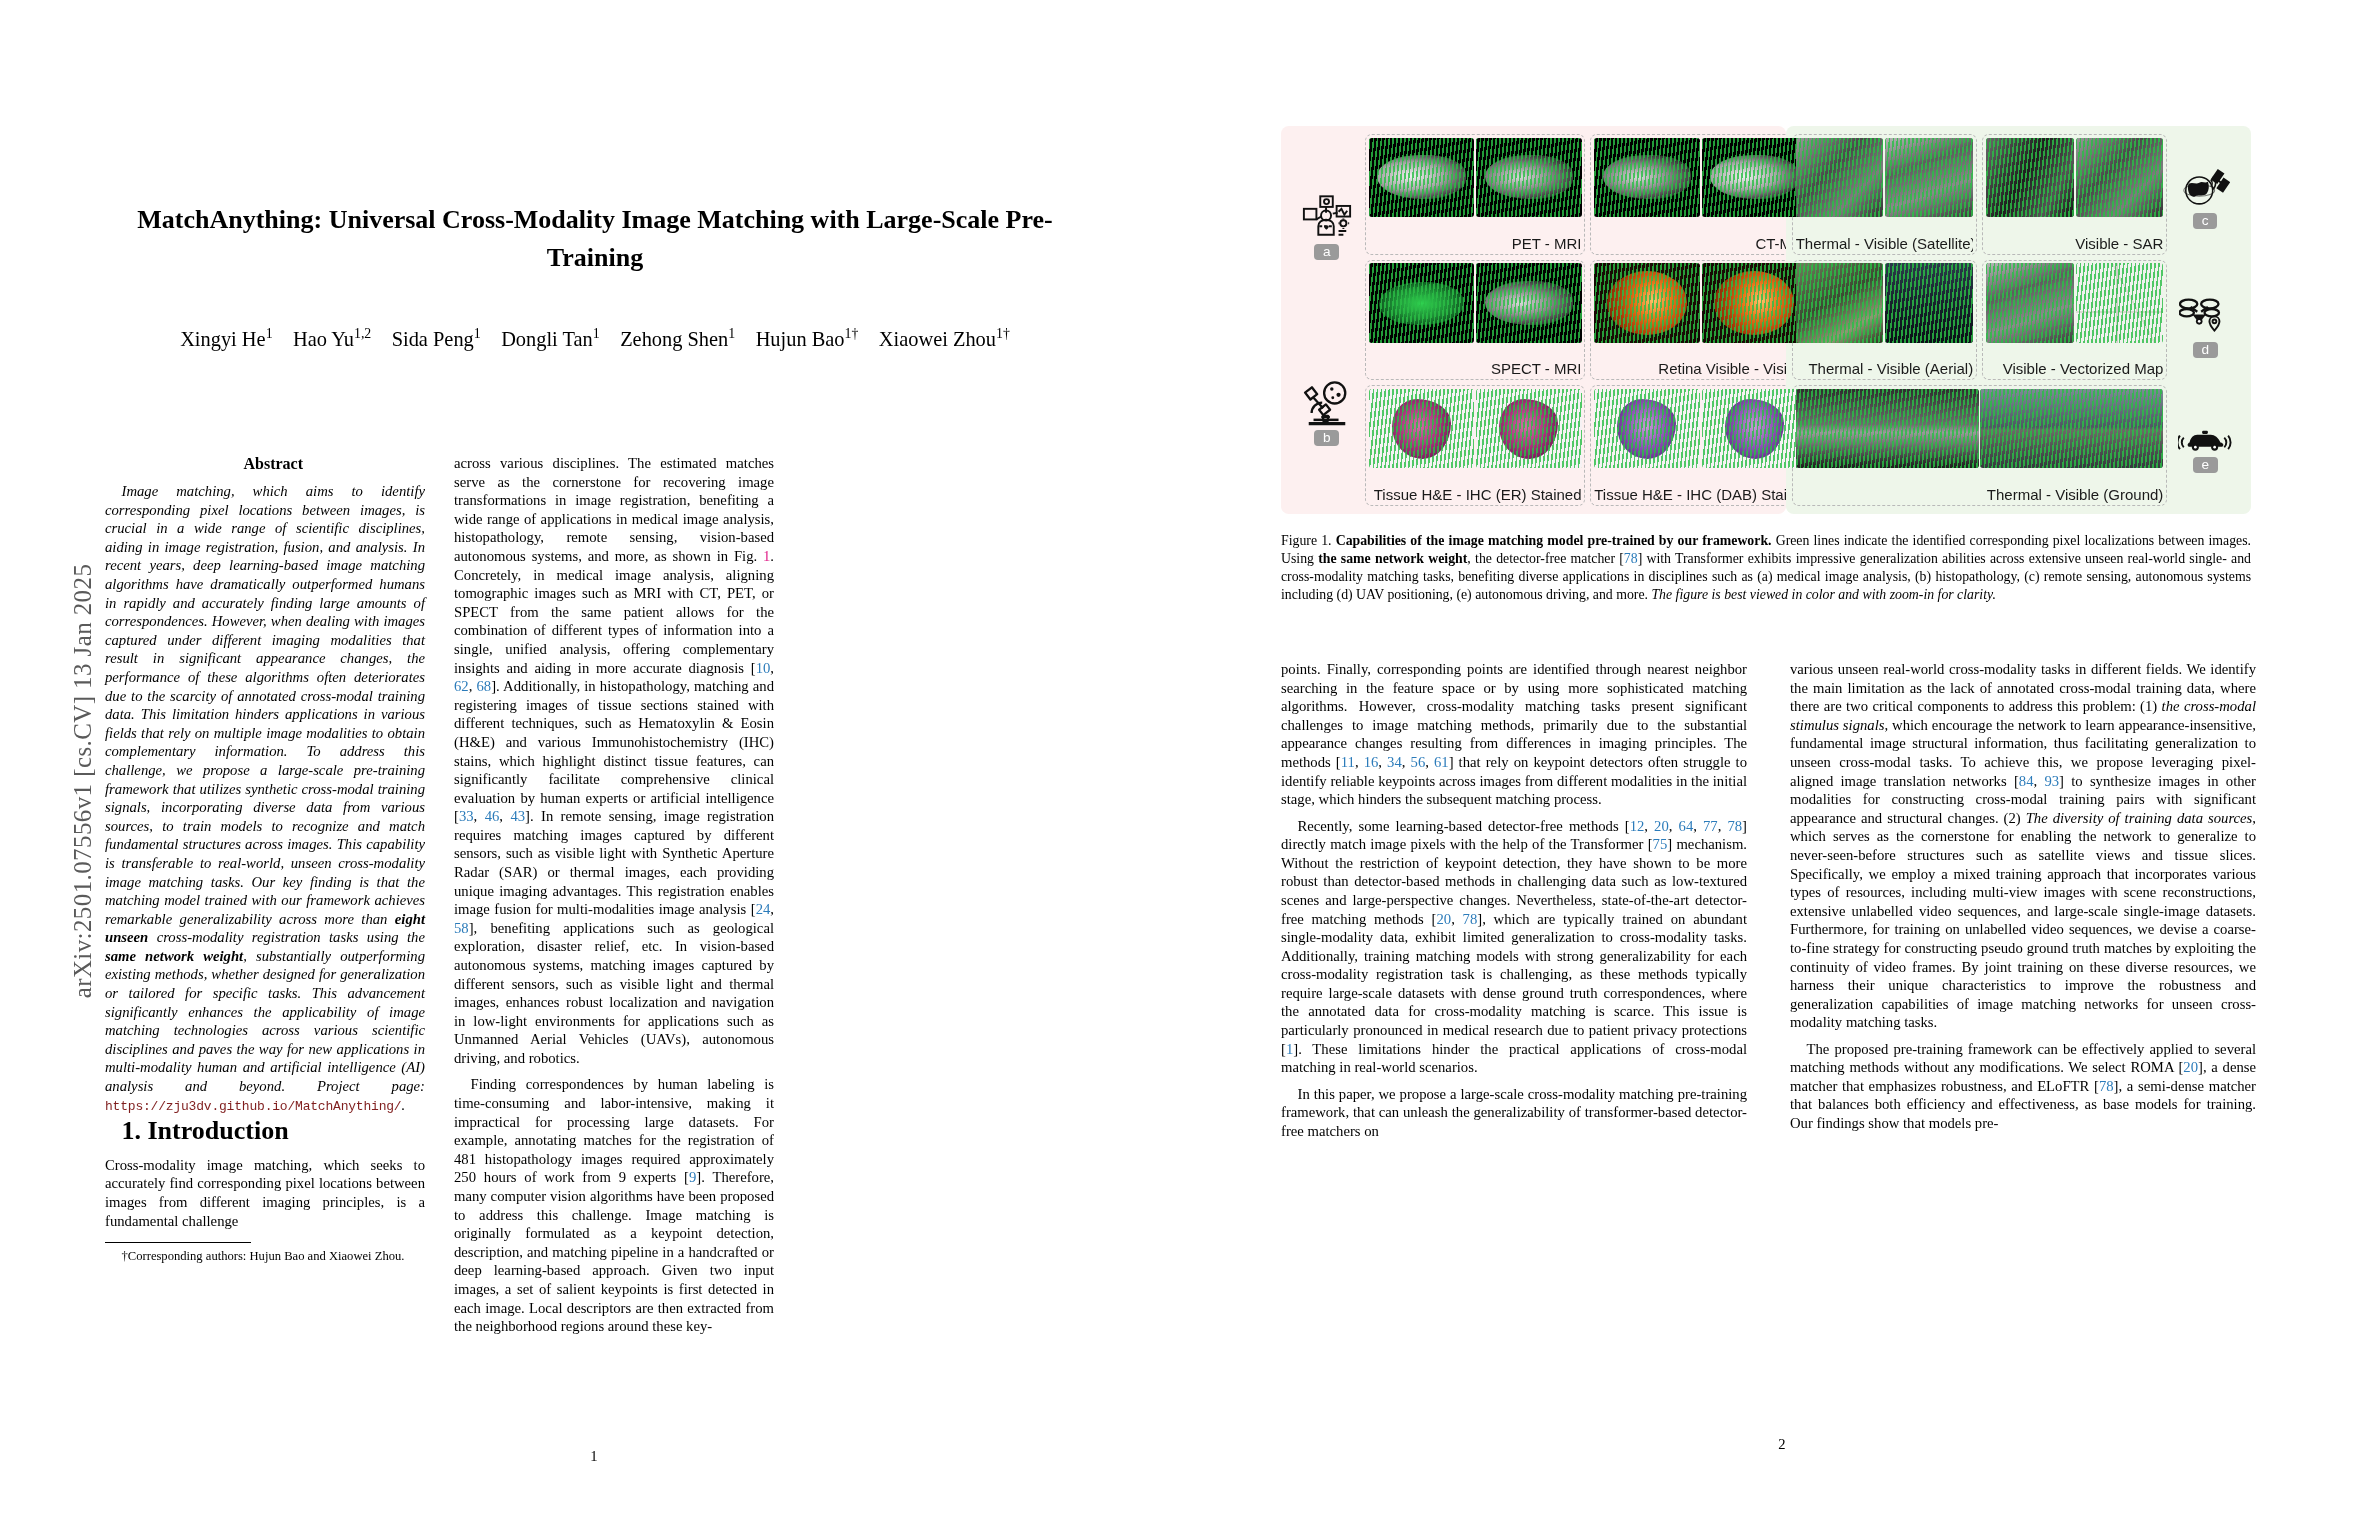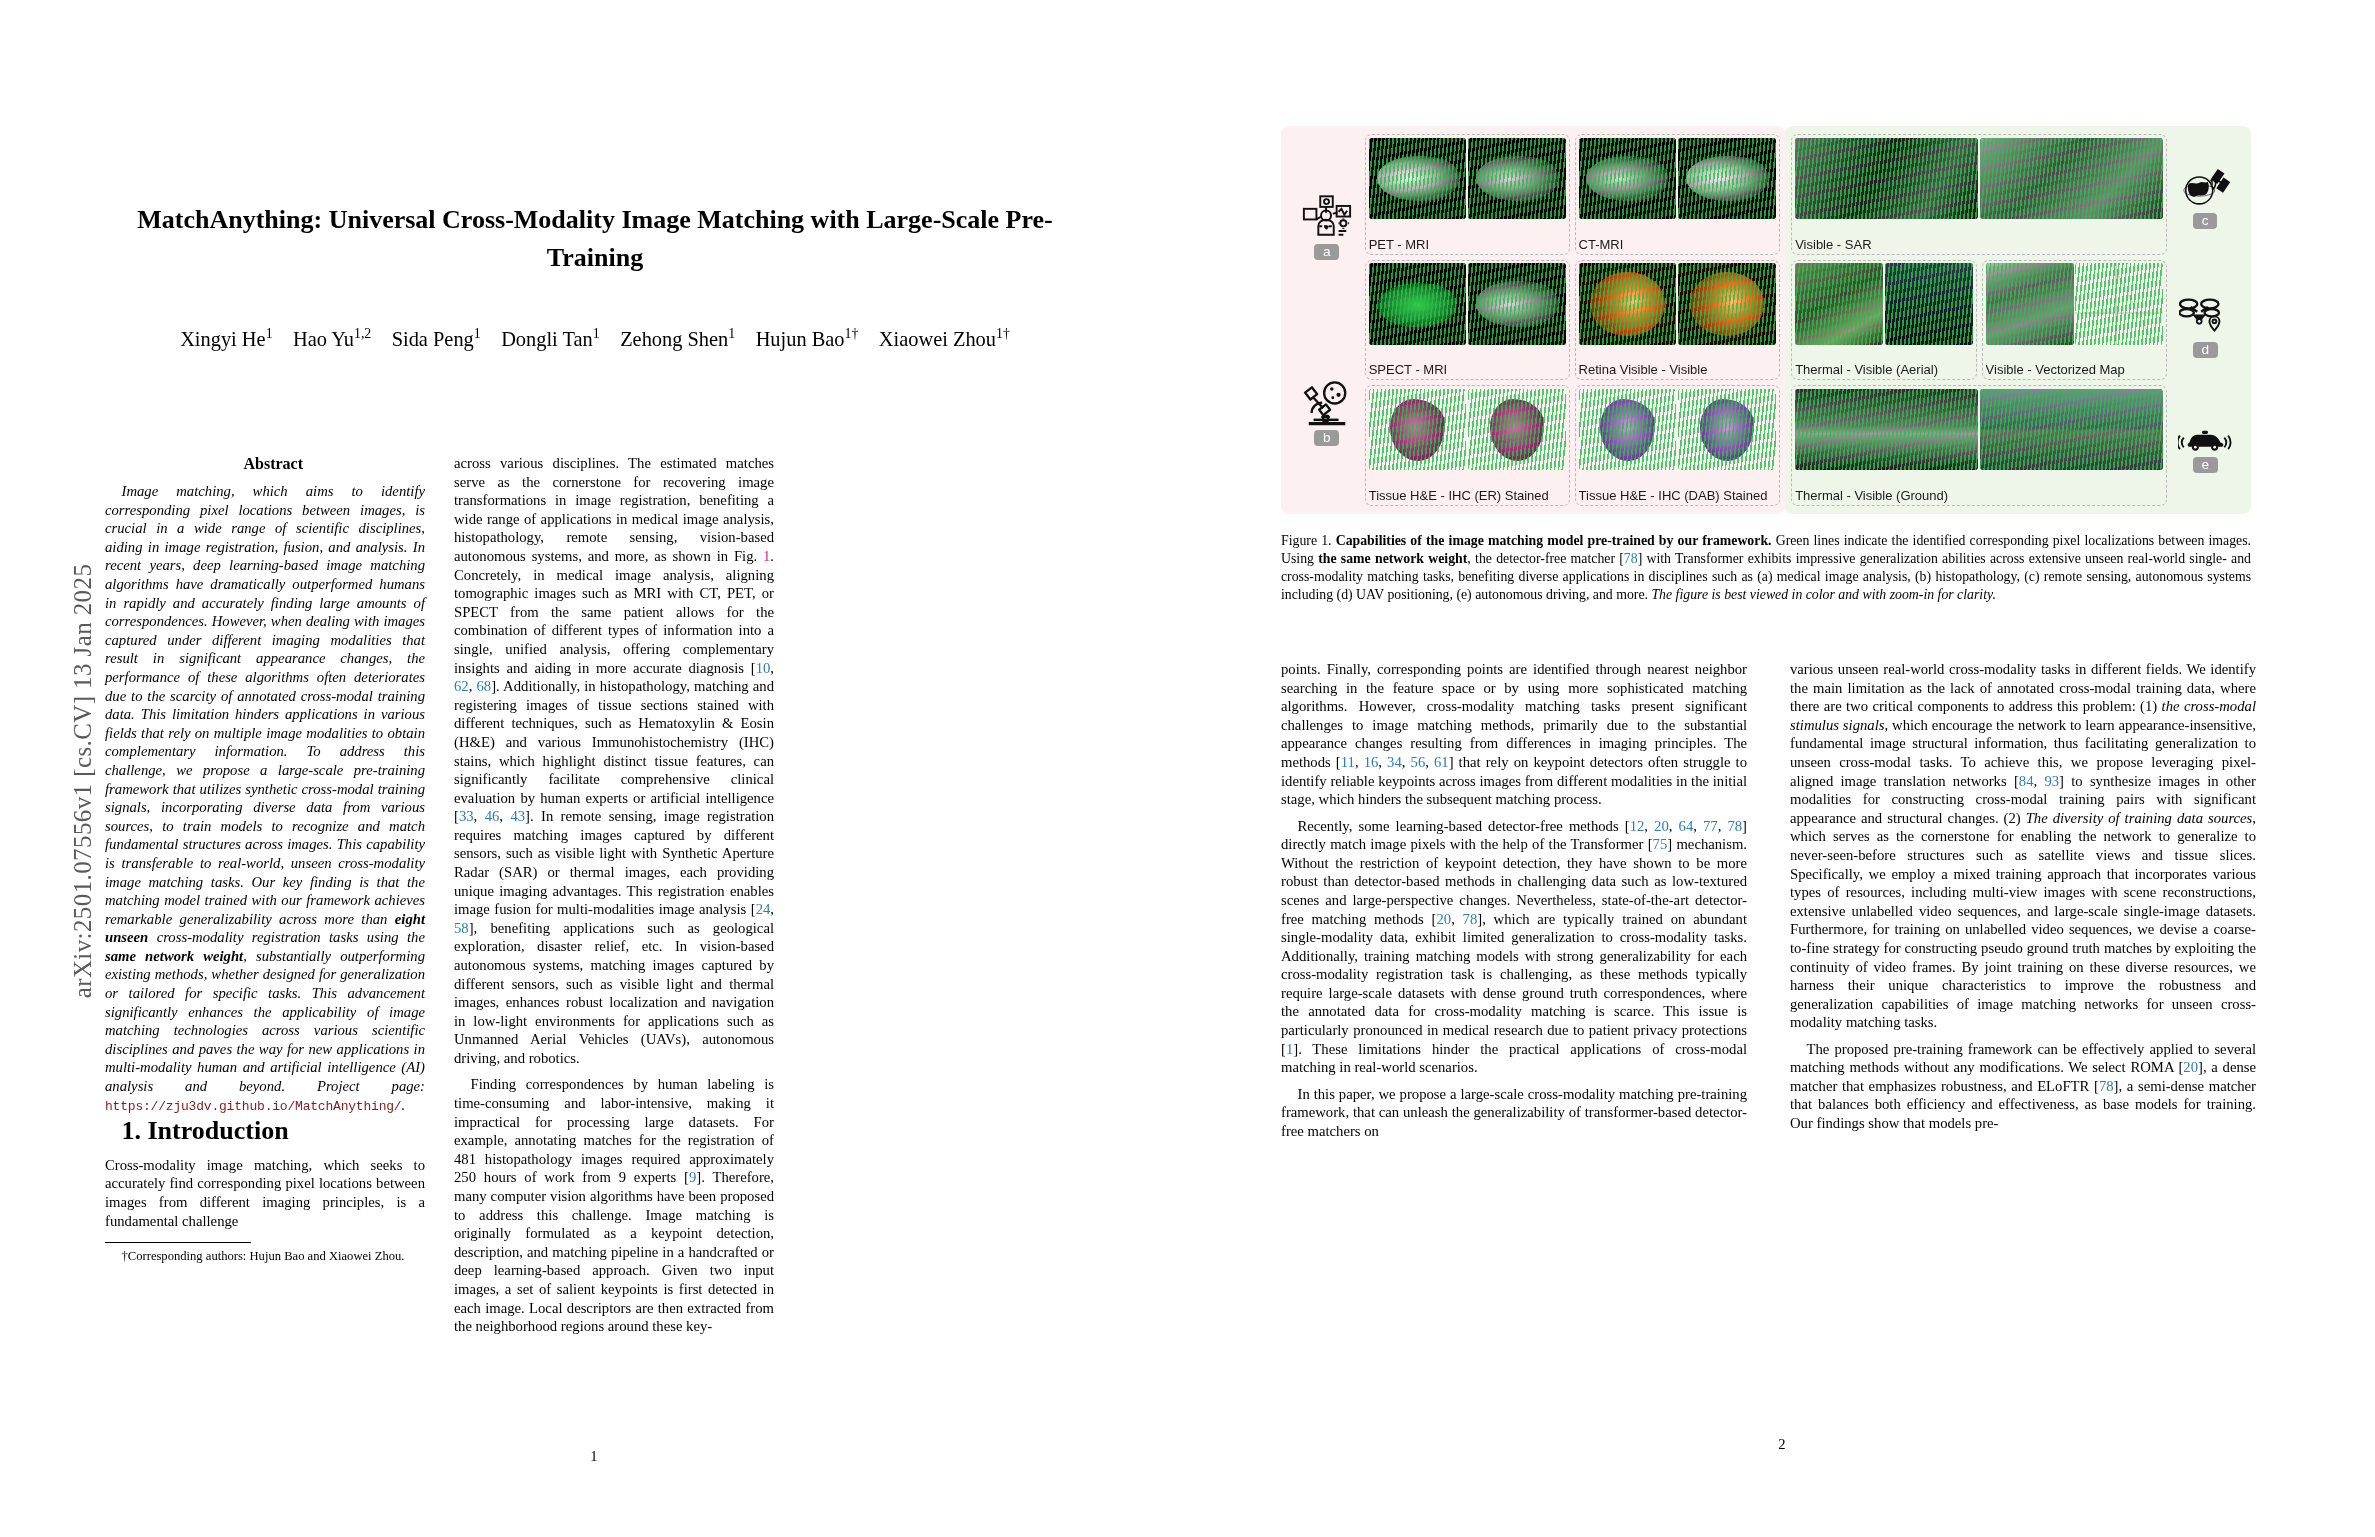--- a/index.html
+++ b/index.html
@@ -122,22 +122,22 @@
   .panel-row{display:flex;gap:4.9px;flex:1;}
   .panel{
     border:1.4px dashed #b9b9b9;border-radius:6.8px;
     padding:2.9px 2.9px 1px;
     display:flex;flex-direction:column;
     flex:1;min-width:0;
   }
   .panel-imgs{display:flex;gap:1.9px;flex:1;min-height:0;}
   .pimg{flex:1;min-width:0;border-radius:2.9px;overflow:hidden;position:relative;}
   .panel-lab{
-    text-align:left;font-family:"Liberation Sans",sans-serif;
-    font-size:13px;color:#1a1a1a;padding:1.9px 0 1px;white-space:nowrap;
+    text-align:right;font-family:"Liberation Sans",sans-serif;
+    font-size:15px;color:#1a1a1a;padding:1.9px 0 1px;white-space:nowrap;
     overflow:hidden;
     margin-top:16px;
   }
   .panel-wide{flex:2.08;}
 
   .fig-caption{
     position:absolute;left:1281px;top:532px;width:970px;
     font-size:13.8px;line-height:1.3;text-align:justify;
   }
   .fig-caption b{font-weight:bold;}
@@ -366,20 +366,31 @@
           </div>
         </div>
       </div>
     </div>
 
     <div class="fig-rem">
       <div class="panel-grid">
         <div class="panel-row">
           <div class="panel">
             <div class="panel-imgs">
+              <div class="pimg sat">
+                  <div class="green-lines"></div>
+                </div>
+              <div class="pimg sat2">
+                  <div class="green-lines"></div>
+                </div>
+            </div>
+            <div class="panel-lab">Thermal - Visible (Satellite)</div>
+          </div>
+          <div class="panel">
+            <div class="panel-imgs">
               <div class="pimg sar">
                   <div class="green-lines"></div>
                 </div>
               <div class="pimg sat">
                   <div class="green-lines"></div>
                 </div>
             </div>
             <div class="panel-lab">Visible - SAR</div>
           </div>
         </div>

